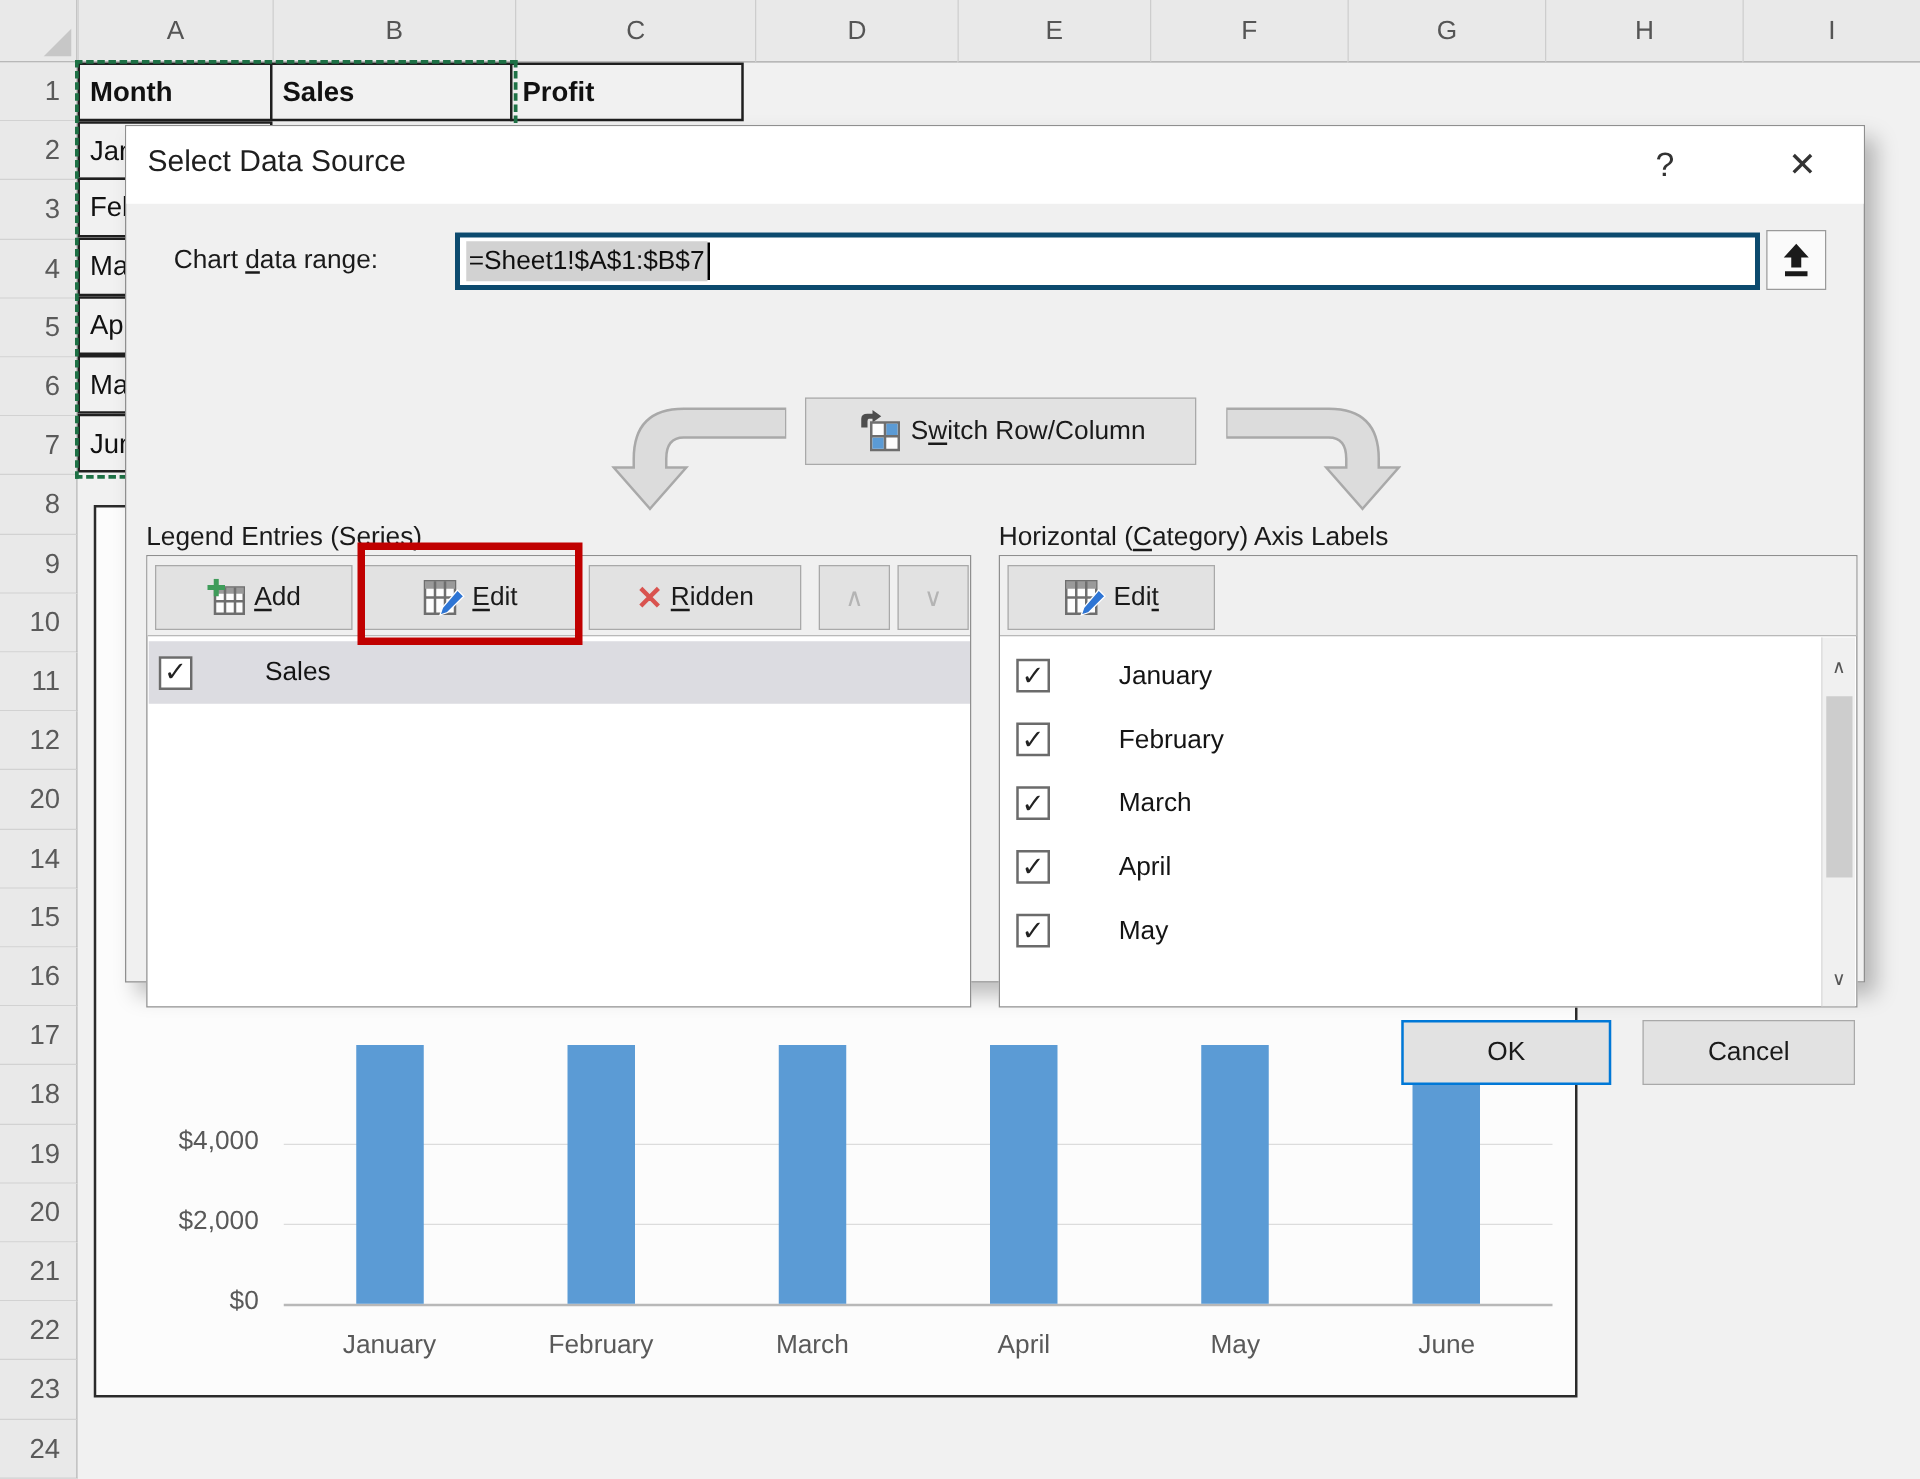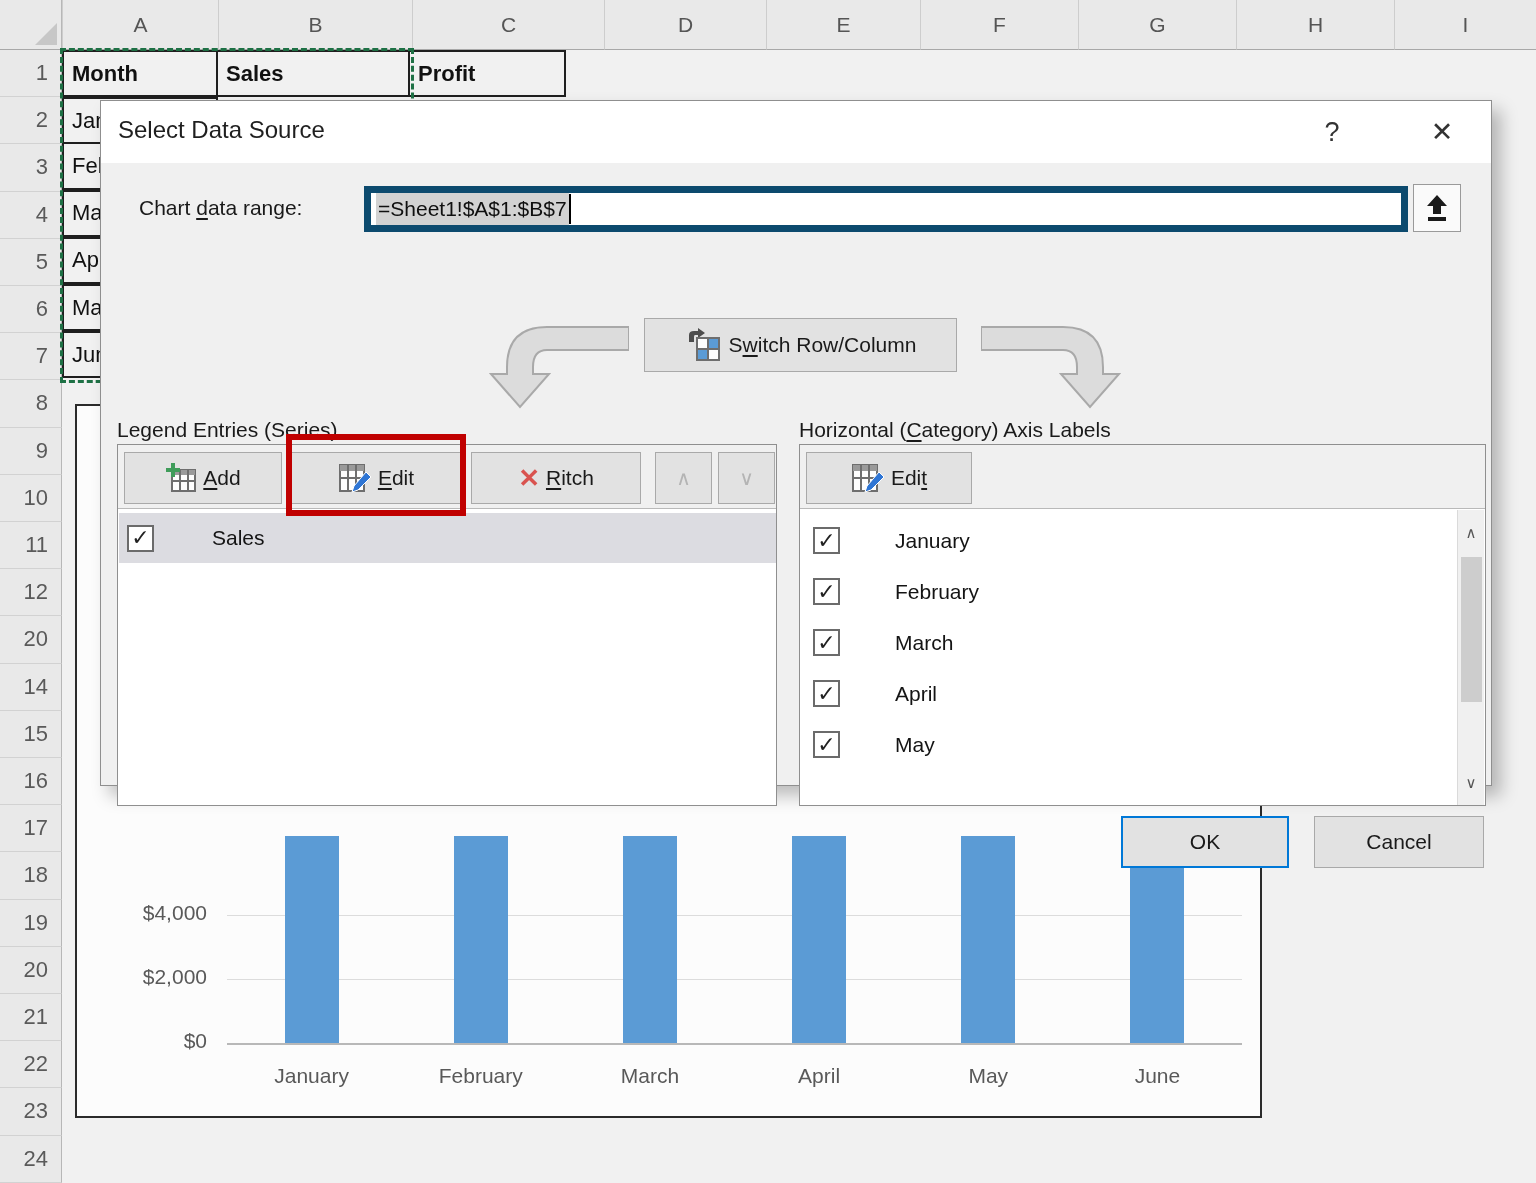--- a/index.html
+++ b/index.html
@@ -39,21 +39,21 @@
     border:1px solid #8f8f8f; box-shadow:9px 10px 16px rgba(0,0,0,.25); z-index:10; }
   #titlebar { left:0; top:0; width:100%; height:62px; background:#ffffff; }
   #dlg-title { left:17px; top:15px; font-size:24px; color:#1f1f1f; }
   .cap-btn { top:8px; width:46px; height:46px; display:flex; align-items:center;
     justify-content:center; color:#333; }
   #help-btn { left:1208px; font-size:27px; }
   #close-btn { left:1318px; font-size:27px; }
 
   #range-label { left:38px; top:95px; font-size:21px; color:#1a1a1a; }
   #range-input { left:263px; top:85px; width:1044px; height:46px; background:#fff;
-    border:7px solid #0c4a6e; display:flex; align-items:center; padding-left:5px; }
+    border:4px solid #0c4a6e; display:flex; align-items:center; padding-left:5px; }
   #range-input .sel { background:#d2d2d2; font-size:21px; color:#0f0f0f; padding:4px 2px; }
   #range-input .caret { display:inline-block; width:2px; height:30px; background:#000; }
   #range-pick { left:1312px; top:83px; width:48px; height:48px; background:#fafafa;
     border:1px solid #9a9a9a; display:flex; align-items:center; justify-content:center; }
 
   .btn { background:#e2e2e2; border:1px solid #a9a9a9; color:#1a1a1a; font-size:21px;
     display:flex; align-items:center; justify-content:center; }
   #switch-btn { left:543px; top:217px; width:313px; height:54px; gap:8px; }
 
   .section-label { top:317px; font-size:21px; color:#1a1a1a; }
@@ -131,21 +131,21 @@
       <div class="abs rowhead" style="top: 899.6px; height: 47.2px;">19</div>
       <div class="abs rowhead" style="top: 946.8px; height: 47.2px;">20</div>
       <div class="abs rowhead" style="top: 994px; height: 47.2px;">21</div>
       <div class="abs rowhead" style="top: 1041.2px; height: 47.2px;">22</div>
       <div class="abs rowhead" style="top: 1088.4px; height: 47.2px;">23</div>
       <div class="abs rowhead" style="top: 1135.6px; height: 47.2px;">24</div>
     </div>
   <div id="cells">
       <div class="abs cell hdr" style="left: 62px; top: 50px; width: 156px; height: 47.2px;">Month</div>
       <div class="abs cell hdr" style="left: 216px; top: 50px; width: 194px; height: 47.2px;">Sales</div>
-      <div class="abs cell hdr" style="left: 408px; top: 50px; width: 158px; height: 47.2px;">Profit</div>
+      <div class="abs cell hdr" style="left: 408px; top: 50px; width: 187px; height: 47.2px;">Profit</div>
       <div class="abs cell" style="left: 62px; top: 97.2px; width: 156px; height: 47.2px;">January</div>
       <div class="abs cell" style="left: 62px; top: 142.4px; width: 156px; height: 47.2px;">February</div>
       <div class="abs cell" style="left: 62px; top: 189.6px; width: 156px; height: 47.2px;">March</div>
       <div class="abs cell" style="left: 62px; top: 236.8px; width: 156px; height: 47.2px;">April</div>
       <div class="abs cell" style="left: 62px; top: 284px; width: 156px; height: 47.2px;">May</div>
       <div class="abs cell" style="left: 62px; top: 331.2px; width: 156px; height: 47.2px;">June</div>
     </div>
   <div id="ants" class="abs"></div>
 
   <div id="chart" class="abs">
@@ -238,21 +238,21 @@
         <rect x="2" y="3" width="24" height="6" fill="#9a9a9a"></rect>
         <line x1="10" y1="3" x2="10" y2="29" stroke="#6e6e6e" stroke-width="2"></line>
         <line x1="18" y1="3" x2="18" y2="29" stroke="#6e6e6e" stroke-width="2"></line>
         <line x1="2" y1="16" x2="26" y2="16" stroke="#6e6e6e" stroke-width="2"></line>
         <path d="M28 10 L33 15 L20 28 L14 30 L16 24 Z" fill="#2e75d4" stroke="#ffffff" stroke-width="1"></path>
       </svg>
       <span><span></span><u>E</u><span>dit</span></span>
     </div>
     <div id="remove-btn" class="abs btn tbtn">
       <span style="color:#d9534f;font-size:26px;font-weight:bold;">✕</span>
-      <span><span></span><u>R</u><span>itch</span></span>
+      <span><span></span><u>R</u><span>idden</span></span>
     </div>
     <div id="up-btn" class="abs btn tbtn">
         <span class="dis">∧</span>
       </div>
     <div id="down-btn" class="abs btn tbtn">
         <span class="dis">∨</span>
       </div>
     <div id="legend-list">
         <div class="abs lrow" id="sales-row">
           <div class="checkbox">✓</div>

